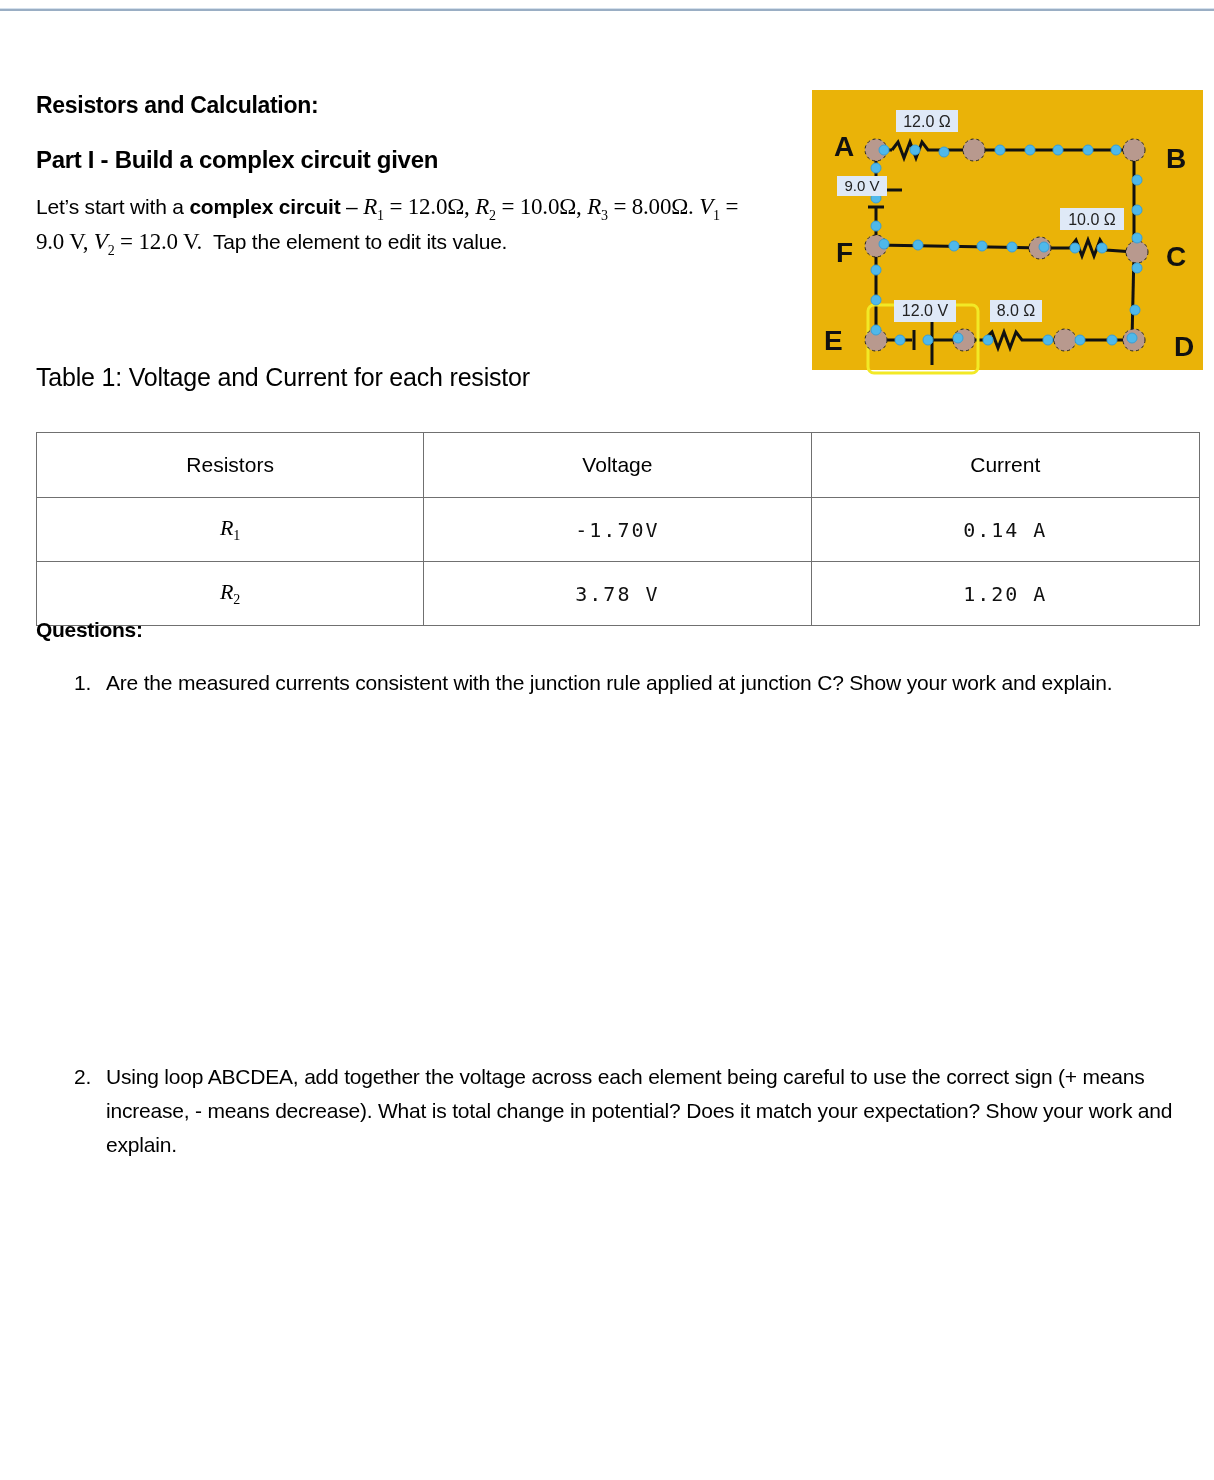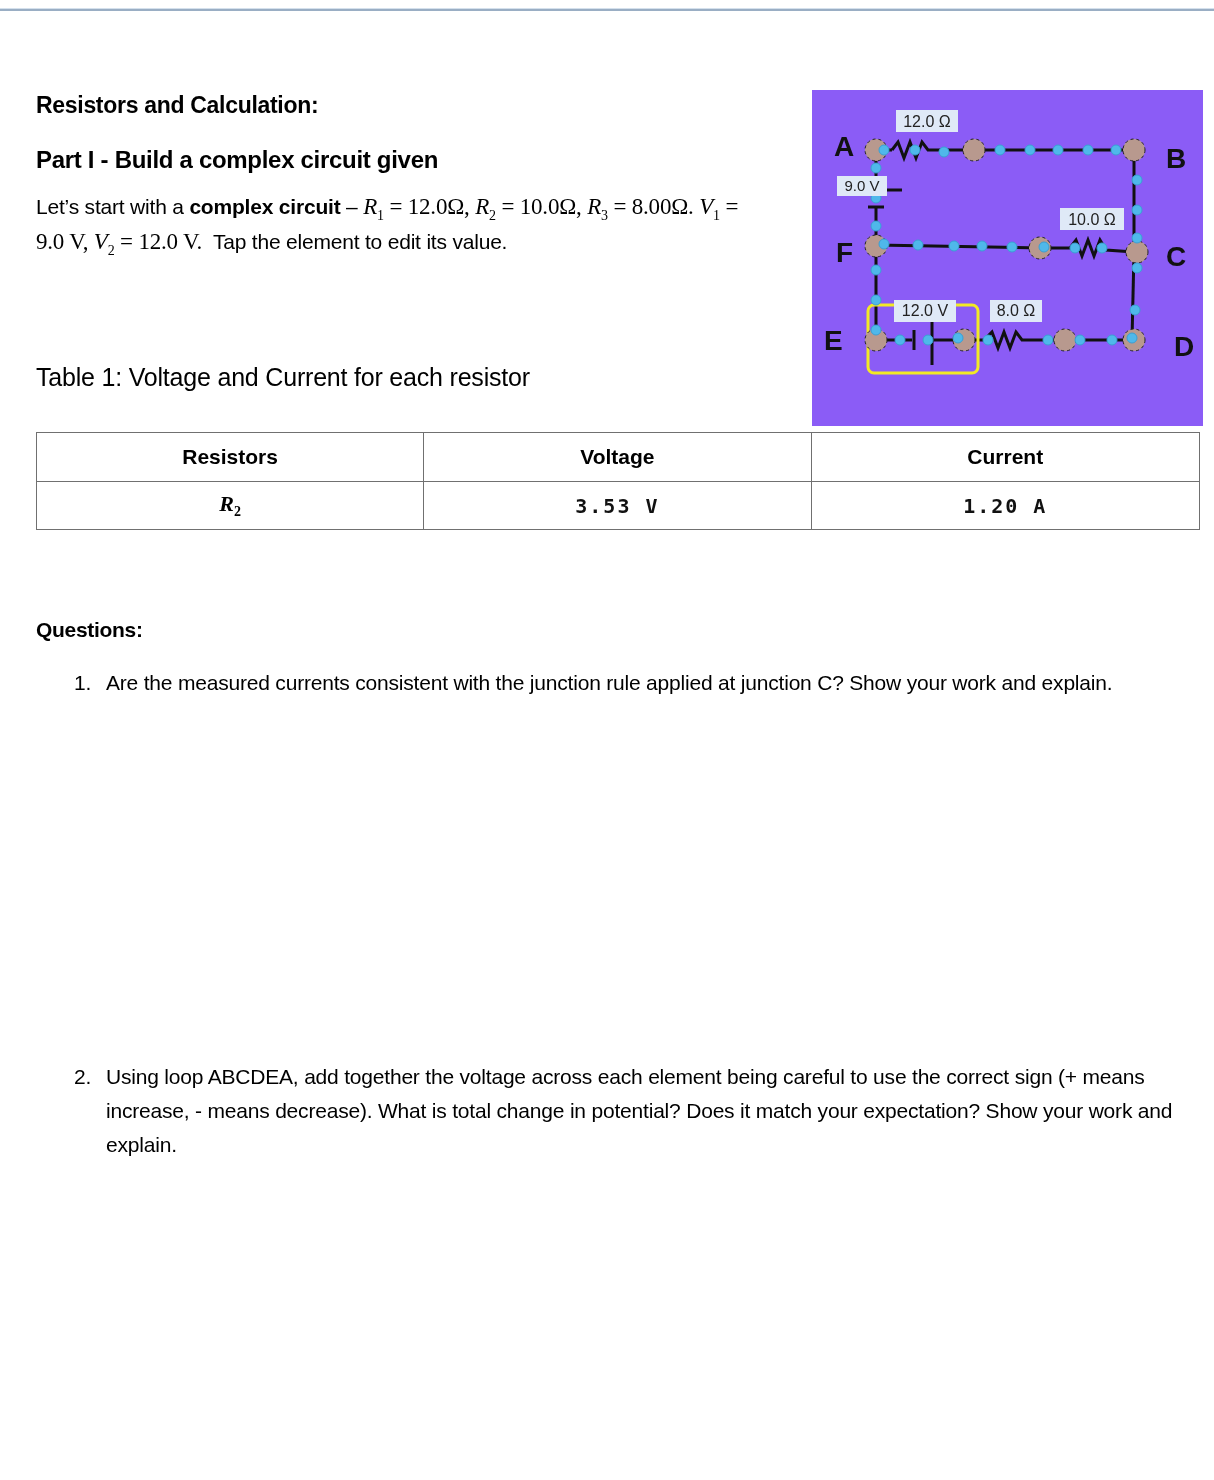--- a/index.html
+++ b/index.html
@@ -5,24 +5,24 @@
   html,body{margin:0;padding:0;background:#fff;}
   body{width:1214px;height:1480px;position:relative;overflow:hidden;font-family:"Liberation Sans",sans-serif;color:#000;}
   .topline{position:absolute;left:0;top:8px;width:1214px;height:2px;background:#9aaec4;border-top:1px solid #d4e0ec;}
   .h1{position:absolute;left:36px;top:92px;font-size:23px;font-weight:bold;letter-spacing:-0.3px;}
   .h2{position:absolute;left:36px;top:146px;font-size:24px;font-weight:bold;letter-spacing:-0.3px;}
   .intro{position:absolute;left:36px;top:194px;width:720px;font-size:21px;line-height:26px;letter-spacing:-0.2px;}
   .intro b{font-weight:bold;}
   .math{font-family:"Liberation Serif",serif;font-size:23px;}
   .math i{font-style:italic;}
   .math sub{font-size:14px;font-style:normal;}
-  .circuit{position:absolute;left:812px;top:90px;width:391px;height:336px;background:#8b5cf6;}
+  .circuit{position:absolute;left:812px;top:90px;width:391px;height:280px;background:#eab308;}
   .caption{position:absolute;left:36px;top:363px;font-size:25px;letter-spacing:-0.2px;}
   table.data{position:absolute;left:36px;top:432px;width:1164px;border-collapse:collapse;font-size:21px;}
-  table.data td,table.data th{border:1px solid #707070;height:31px;padding:8px;text-align:center;font-weight:bold;vertical-align:middle;}
+  table.data td,table.data th{border:1px solid #707070;height:31px;padding:16px;text-align:center;font-weight:normal;vertical-align:middle;}
   table.data th{height:32px;}
   .rlab{font-family:"Liberation Serif",serif;font-style:italic;font-size:22px;}
   .rlab sub{font-style:normal;font-size:14px;}
   .hand{font-family:"DejaVu Sans Mono",monospace;font-size:20px;letter-spacing:2px;color:#111;}
   .qhead{position:absolute;left:36px;top:618px;font-size:21px;font-weight:bold;letter-spacing:-0.3px;}
   .q{position:absolute;left:74px;font-size:21px;line-height:34px;letter-spacing:-0.2px;}
   .q .num{position:absolute;left:0;top:0;}
   .q .txt{margin-left:32px;display:block;}
   .q1{top:666px;width:1130px;}
   .q2{top:1060px;width:1130px;}
@@ -140,22 +140,27 @@
 <div class="caption">Table 1: Voltage and Current for each resistor</div>
 
 <table class="data">
   <tbody>
       <tr>
     <th style="width:33.3%">Resistors</th>
     <th style="width:33.3%">Voltage</th>
     <th>Current</th>
   </tr>
   <tr>
+    <td><span class="rlab"><span>R</span><sub>1</sub></span></td>
+    <td><span class="hand">-1.70V</span></td>
+    <td><span class="hand">0.14 A</span></td>
+  </tr>
+  <tr>
     <td><span class="rlab"><span>R</span><sub>2</sub></span></td>
-    <td><span class="hand">3.53 V</span></td>
+    <td><span class="hand">3.78 V</span></td>
     <td><span class="hand">1.20 A</span></td>
   </tr>
 </tbody>
   </table>
 
 <div class="qhead">Questions:</div>
 
 <div class="q q1">
   <span class="num">1.</span>
   <span class="txt">Are the measured currents consistent with the junction rule applied at junction C? Show your work and explain.</span>

